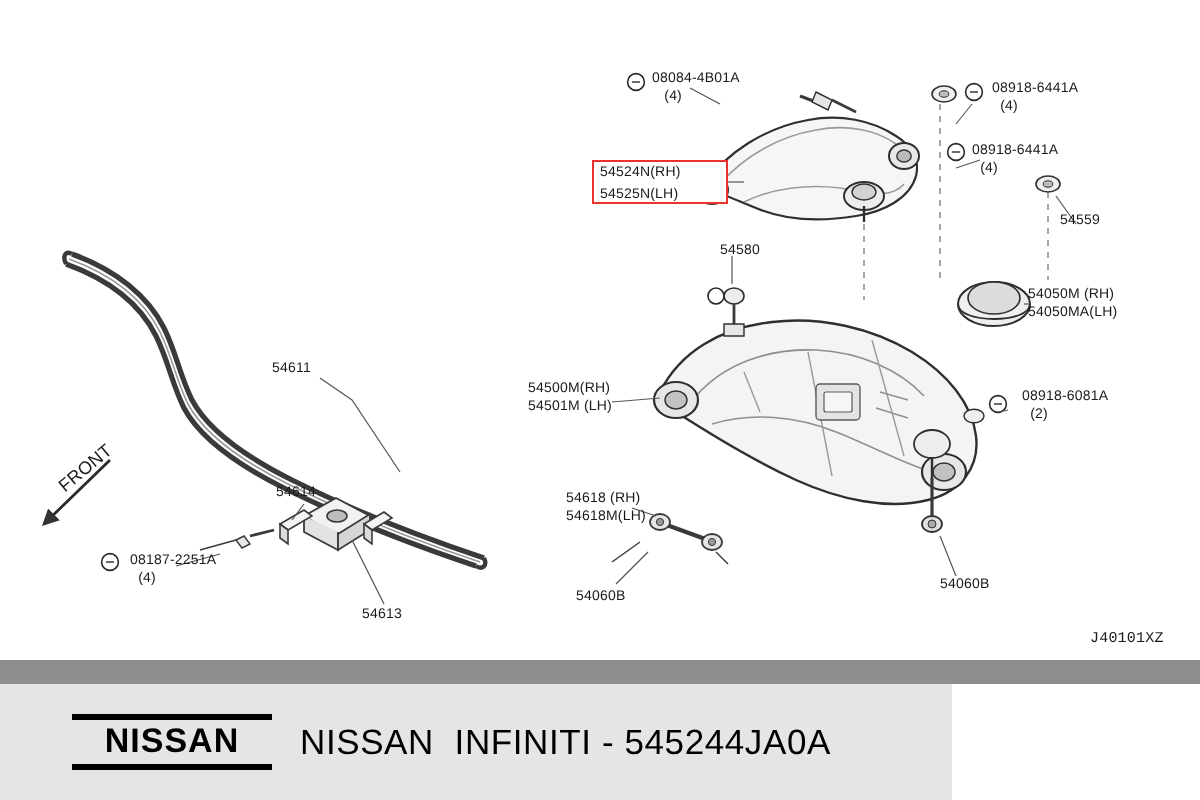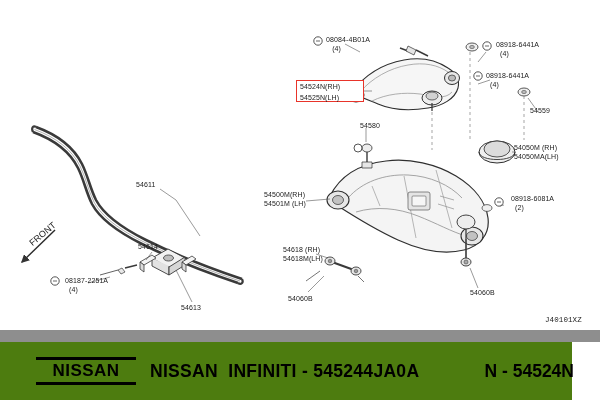--- a/index.html
+++ b/index.html
@@ -42,22 +42,22 @@
     position: static;
     display: block;
     padding-left: 3px;
     padding-top: 2px;
   }
 
   
   #bottom-bar {
     position: absolute;
     left: 0; top: 330px;
-    width: 572px; height: 70px;
-    background: #4d7c0f;
+    width: 476px; height: 70px;
+    background: #e5e5e5;
     text-align: center;
   }
   #bar-gray {
     position: absolute; left: 0; top: 0;
     width: 600px; height: 12px;
     background: #8e8e8e;
   }
   #caption-row {
     position: absolute;
     left: 0; top: 12px;
@@ -79,21 +79,21 @@
   #nissan-logo .word {
     font-family: "Liberation Sans", sans-serif;
     font-size: 17px;
     font-weight: bold;
     letter-spacing: 0.5px;
     color: #000;
   }
   #caption-text {
     margin-left: 14px;
     font-size: 17.5px;
-    font-weight: bold;
+    font-weight: normal;
     color: #000;
     letter-spacing: 0.3px;
     white-space: pre;
   }
   #caption-right {
     margin-left: auto;
     margin-right: 26px;
     font-size: 17.5px;
     font-weight: bold;
     color: #000;
@@ -289,15 +289,14 @@
 
 <div id="bottom-bar">
   <div id="bar-gray"></div>
   <div id="caption-row">
     <div id="nissan-logo">
       <div class="bar-top"></div>
       <div class="bar-bot"></div>
       <span class="word">NISSAN</span>
     </div>
     <div id="caption-text">NISSAN  INFINITI - 545244JA0A</div>
-    <div id="caption-right">N - 54524N</div>
   </div>
 </div>
 
 </body></html>

